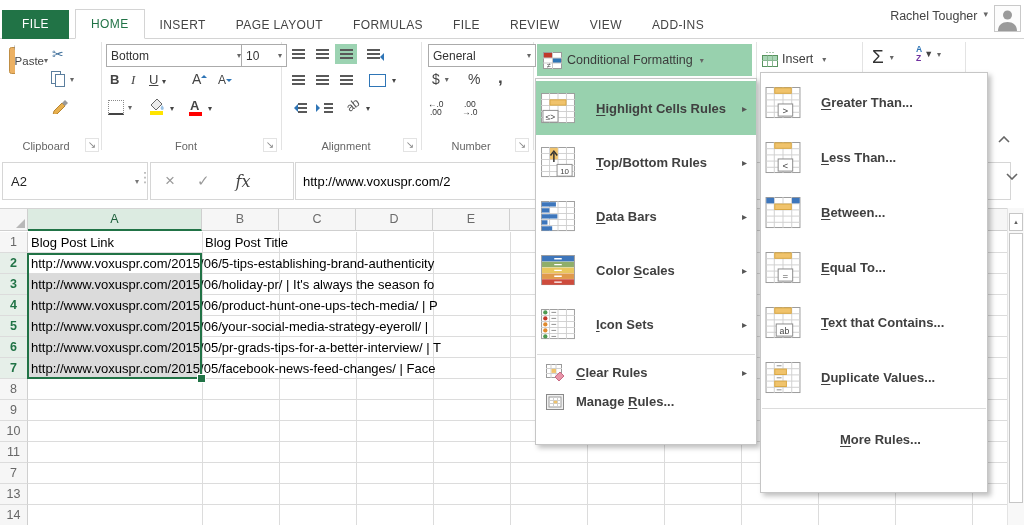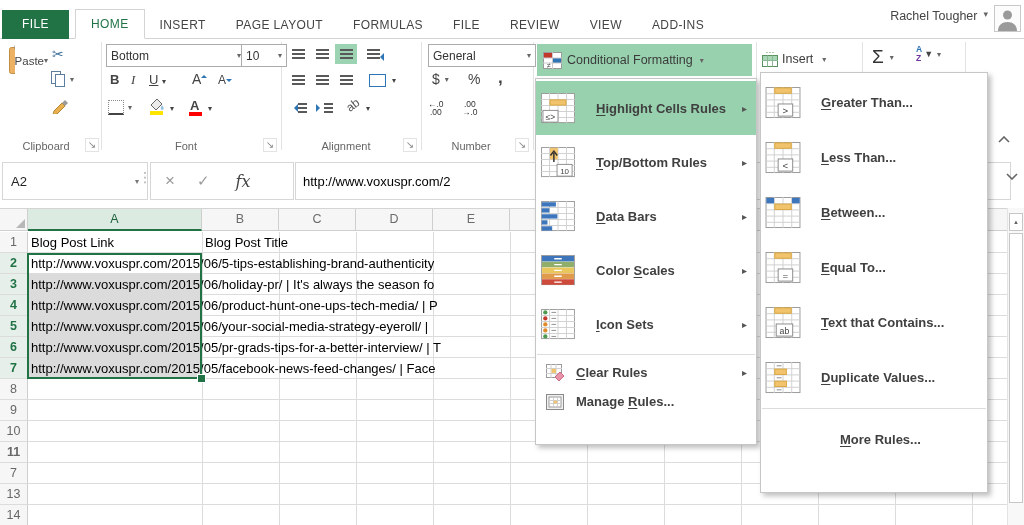--- a/index.html
+++ b/index.html
@@ -390,21 +390,21 @@
         </div>
         <div class="hline" style="top: 191px;"></div>
         <div class="rnum" style="top: 192px;">
           <span>9</span>
         </div>
         <div class="hline" style="top: 212px;"></div>
         <div class="rnum" style="top: 213px;">
           <span>10</span>
         </div>
         <div class="hline" style="top: 233px;"></div>
-        <div class="rnum" style="top: 234px; font-weight: bold;">
+        <div class="rnum" style="top: 234px;">
           <span>11</span>
         </div>
         <div class="hline" style="top: 254px;"></div>
         <div class="rnum" style="top: 255px;">
           <span>7</span>
         </div>
         <div class="hline" style="top: 275px;"></div>
         <div class="rnum" style="top: 276px;">
           <span>13</span>
         </div>

